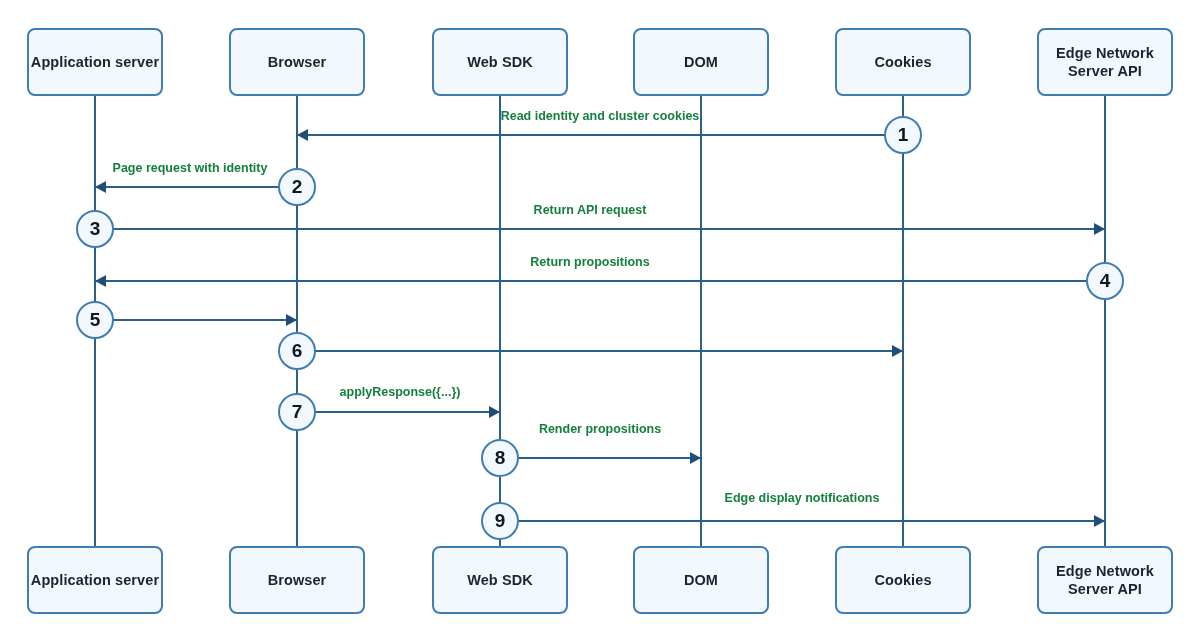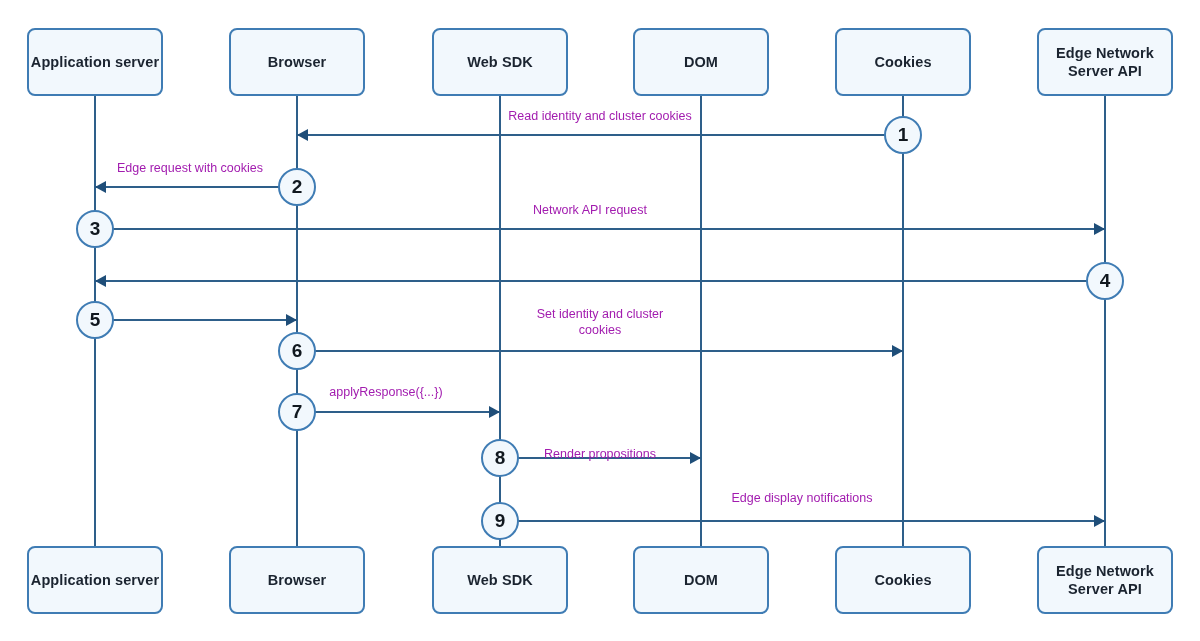--- a/index.html
+++ b/index.html
@@ -56,22 +56,22 @@
   }
   .arrow-head.right {
     border-left: 11px solid #1f4e79;
   }
   .arrow-head.left {
     border-right: 11px solid #1f4e79;
   }
   .msg-label {
     position: absolute;
     font-size: 12.5px;
-    font-weight: 400;
-    color: #a21caf;
+    font-weight: 700;
+    color: #15803d;
     text-align: center;
     line-height: 1.25;
     white-space: pre-line;
   }
   .step-circle {
     position: absolute;
     box-sizing: border-box;
     width: 38px;
     height: 38px;
     border-radius: 50%;
@@ -134,56 +134,55 @@
 Server API</span>
     </div>
     <div class="msg-line" style="left: 297px; width: 606px; top: 134px;"></div>
     <div class="arrow-head left" style="top: 129px; left: 297px;"></div>
     <div class="msg-label" style="left: 440px; width: 320px; top: 109px;">Read identity and cluster cookies</div>
     <div class="step-circle" style="left: 884px; top: 116px;">
       <span>1</span>
     </div>
     <div class="msg-line" style="left: 95px; width: 202px; top: 186px;"></div>
     <div class="arrow-head left" style="top: 181px; left: 95px;"></div>
-    <div class="msg-label" style="left: 30px; width: 320px; top: 161px;">Edge request with cookies</div>
+    <div class="msg-label" style="left: 30px; width: 320px; top: 161px;">Page request with identity</div>
     <div class="step-circle" style="left: 278px; top: 168px;">
       <span>2</span>
     </div>
     <div class="msg-line" style="left: 95px; width: 1010px; top: 228px;"></div>
     <div class="arrow-head right" style="top: 223px; left: 1094px;"></div>
-    <div class="msg-label" style="left: 430px; width: 320px; top: 203px;">Network API request</div>
+    <div class="msg-label" style="left: 430px; width: 320px; top: 203px;">Return API request</div>
     <div class="step-circle" style="left: 76px; top: 210px;">
       <span>3</span>
     </div>
     <div class="msg-line" style="left: 95px; width: 1010px; top: 280px;"></div>
     <div class="arrow-head left" style="top: 275px; left: 95px;"></div>
+    <div class="msg-label" style="left: 430px; width: 320px; top: 255px;">Return propositions</div>
     <div class="step-circle" style="left: 1086px; top: 262px;">
       <span>4</span>
     </div>
     <div class="msg-line" style="left: 95px; width: 202px; top: 319px;"></div>
     <div class="arrow-head right" style="top: 314px; left: 286px;"></div>
     <div class="step-circle" style="left: 76px; top: 301px;">
       <span>5</span>
     </div>
     <div class="msg-line" style="left: 297px; width: 606px; top: 350px;"></div>
     <div class="arrow-head right" style="top: 345px; left: 892px;"></div>
-    <div class="msg-label" style="left: 440px; width: 320px; top: 307px;">Set identity and cluster
-cookies</div>
     <div class="step-circle" style="left: 278px; top: 332px;">
       <span>6</span>
     </div>
     <div class="msg-line" style="left: 297px; width: 203px; top: 411px;"></div>
     <div class="arrow-head right" style="top: 406px; left: 489px;"></div>
-    <div class="msg-label" style="left: 226px; width: 320px; top: 385px;">applyResponse({...})</div>
+    <div class="msg-label" style="left: 240px; width: 320px; top: 385px;">applyResponse({...})</div>
     <div class="step-circle" style="left: 278px; top: 393px;">
       <span>7</span>
     </div>
     <div class="msg-line" style="left: 500px; width: 201px; top: 457px;"></div>
     <div class="arrow-head right" style="top: 452px; left: 690px;"></div>
-    <div class="msg-label" style="left: 440px; width: 320px; top: 422px; margin-top: 25px;">Render propositions</div>
+    <div class="msg-label" style="left: 440px; width: 320px; top: 422px;">Render propositions</div>
     <div class="step-circle" style="left: 481px; top: 439px;">
       <span>8</span>
     </div>
     <div class="msg-line" style="left: 500px; width: 605px; top: 520px;"></div>
     <div class="arrow-head right" style="top: 515px; left: 1094px;"></div>
     <div class="msg-label" style="left: 642px; width: 320px; top: 491px;">Edge display notifications</div>
     <div class="step-circle" style="left: 481px; top: 502px;">
       <span>9</span>
     </div>
   </div>

